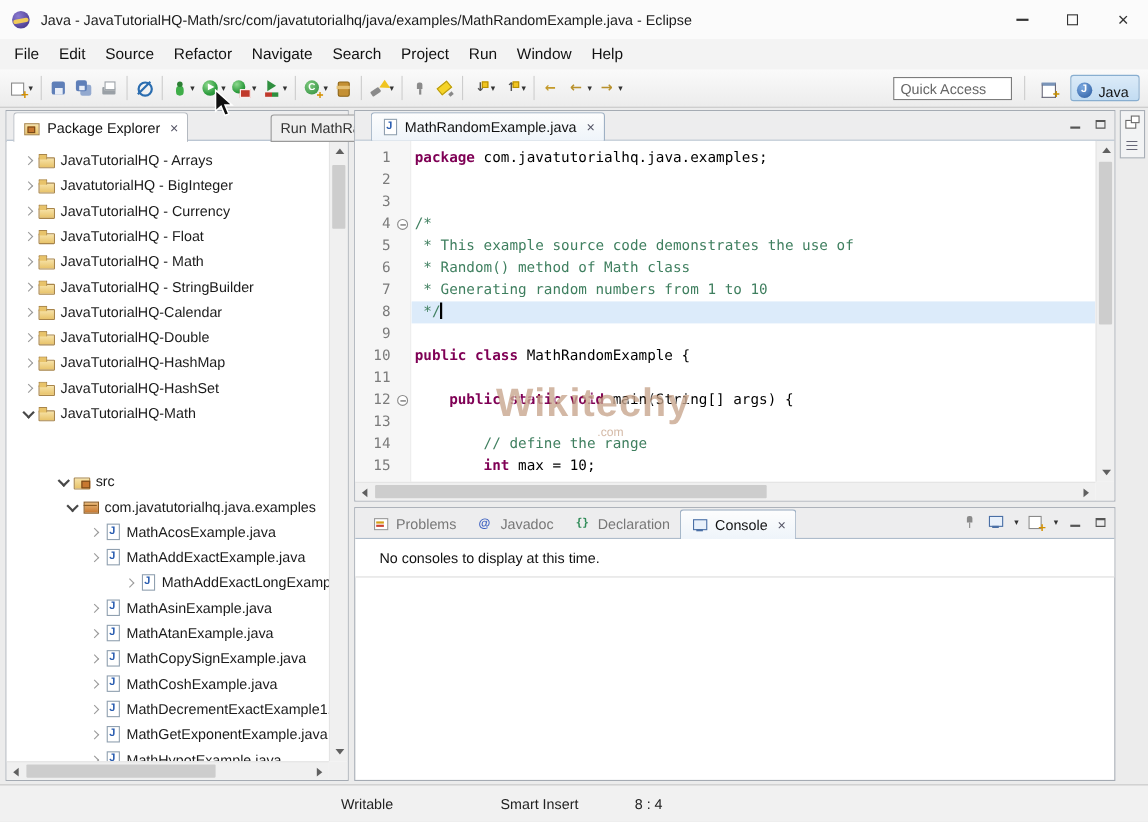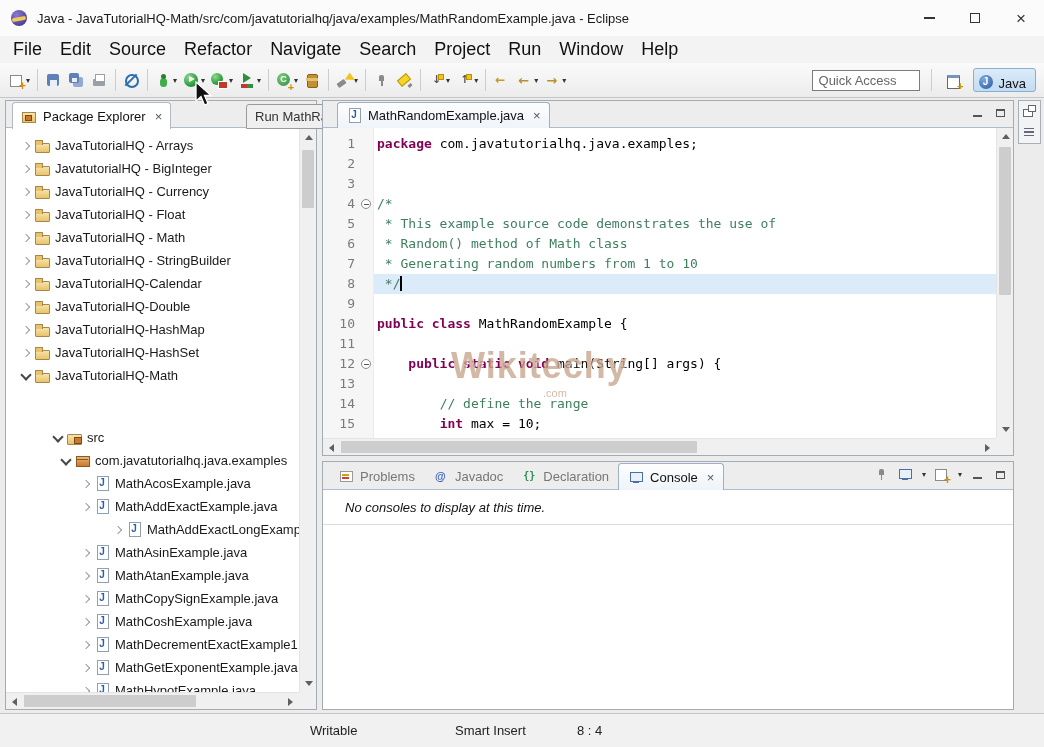--- a/index.html
+++ b/index.html
@@ -14,21 +14,21 @@
   .app-icon::after { content:""; position:absolute; left:2px; top:8px; width:14px; height:4px; background:rgba(255,215,80,.9); border-radius:2px; transform:rotate(-10deg); }
   .title-text { font-size:13px; color:#1a1a1a; white-space:nowrap; }
   .wctrl { position:absolute; right:0; top:0; height:36px; display:flex; }
   .wbtn { width:46px; height:36px; display:flex; align-items:center; justify-content:center; }
   .sh-min { width:11px; height:1.5px; background:#333; display:block; }
   .sh-max { width:10px; height:10px; border:1.2px solid #333; display:block; }
   .sh-close { font-size:17px; color:#333; line-height:1; }
 
   
   .menubar { position:absolute; left:0; top:36px; width:1044px; height:27px; background:#f3f3f3; display:flex; align-items:center; padding-left:4px; }
-  .menu-item { padding:0 9px; height:27px; line-height:27px; font-size:18px; color:#111; }
+  .menu-item { padding:0 9px; height:27px; line-height:27px; font-size:14px; color:#111; }
 
   
   .toolbar { position:absolute; left:0; top:63px; width:1044px; height:35px; background:linear-gradient(#fafafa,#ececec); border-bottom:1px solid #c6c6c6; display:flex; align-items:center; }
   .tb-left { display:flex; align-items:center; padding-left:5px; flex:1; height:100%; }
   .tb-right { display:flex; align-items:center; padding-right:8px; gap:7px; height:100%; }
   .tbtn { display:flex; align-items:center; height:26px; padding:0 2px; margin:0 1px; border-radius:3px; }
   .dd { font-size:8px; color:#333; margin-left:1px; }
   .tb-sep { width:1px; height:22px; background:#cdcdcd; margin:0 4px; flex:none; }
   .quick-access { width:108px; height:21px; border:1px solid #7c7c7c; background:#fff; font-family:"Liberation Sans",sans-serif; font-size:13px; padding:0 6px; color:#444; }
   .quick-access::placeholder { color:#666; opacity:1; }
@@ -152,21 +152,21 @@
   .seg-pl { color:#000; }
   .caret { display:inline-block; width:1.5px; height:15px; background:#000; vertical-align:-3px; }
   .watermark { position:absolute; left:128px; top:244px; pointer-events:none; color:rgba(150,85,40,.42); text-shadow:1px 1px 0 rgba(255,255,255,.65); }
   .watermark .w1 { font-size:36px; font-weight:bold; letter-spacing:1px; }
   .watermark .w2 { font-size:11px; margin-left:92px; }
 
   
   .btabs { position:absolute; left:6px; top:0; height:28px; display:flex; align-items:flex-end; }
   .btab { height:27px; display:flex; align-items:center; gap:5px; padding:0 9px; font-size:13px; color:#777; }
   .btab.active { background:linear-gradient(#fdfdfd,#eef4fa); border:1px solid #9eb0c4; border-bottom:none; border-radius:3.5px 3.5px 0 0; color:#111; }
-  .console-row { position:absolute; left:0; top:28px; right:0; padding:10px 0 9px 22px; border-bottom:1px solid #dcdcdc; font-size:13px; color:#111; background:#fff;font-style:italic; }
+  .console-row { position:absolute; left:0; top:28px; right:0; padding:10px 0 9px 22px; border-bottom:1px solid #dcdcdc; font-size:13px; color:#111; background:#fff; }
   .console-tabrow { height:28px; }
 
   
   .right-strip { position:absolute; left:1018px; top:100px; width:23px; height:610px; }
   .rs-box { border:1px solid #a8aeb6; background:#f2f3f4; width:23px; padding:1px 0; display:flex; flex-direction:column; align-items:center; gap:2px; }
   .rsbtn { width:19px; height:19px; display:flex; align-items:center; justify-content:center; }
 
   
   .statusbar { position:absolute; left:0; top:713px; width:1044px; height:34px; background:#f1f1f1; border-top:1px solid #c6c6c6; }
   .status-field { position:absolute; top:9px; font-size:13px; color:#222; }

